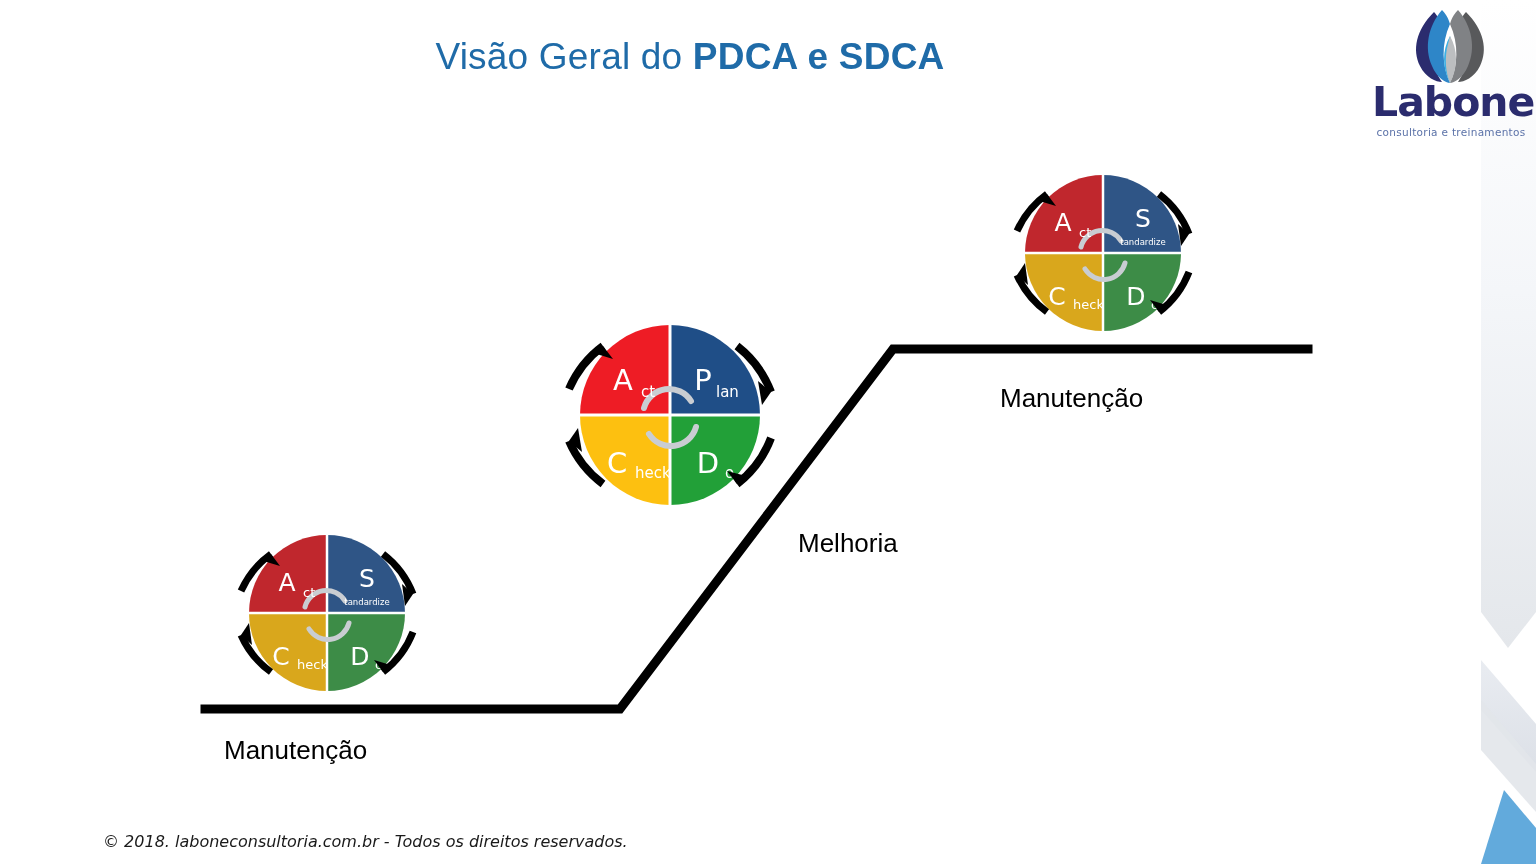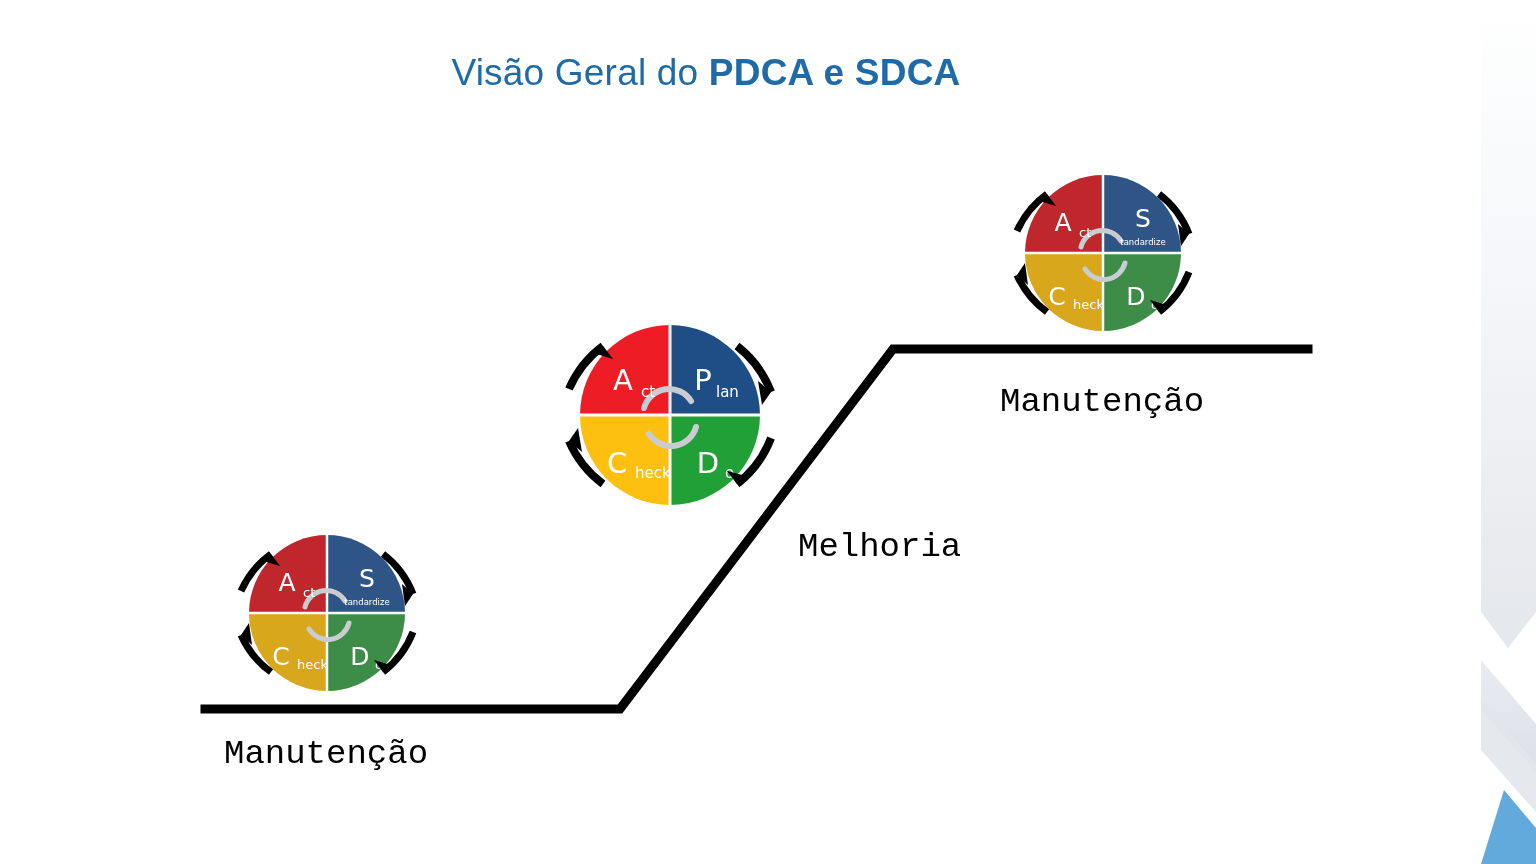--- a/index.html
+++ b/index.html
@@ -9,27 +9,26 @@
     background:#ffffff;
     font-family:"Liberation Sans", sans-serif;
     overflow:hidden;
     position:relative;
   }
   .slide{position:absolute;inset:0;overflow:hidden;}
 
   
   .title{
     position:absolute;
-    left:0;top:52px;width:1380px;
+    left:0;top:36px;width:1380px;
     text-align:center;
     font-size:37px;
     color:#1F6BA8;
     letter-spacing:0.2px;
     white-space:nowrap;
-    padding-left:16px;
   }
   .title .light{font-weight:400;}
   .title .bold{font-weight:700;}
 
   
   .logo{
     position:absolute;
     left:1372px;top:8px;
     width:158px;height:130px;
   }
@@ -60,22 +59,22 @@
   
   .stairs{position:absolute;left:0;top:0;width:1536px;height:864px;}
 
   
   .wheel{position:absolute;}
   .wheel svg{display:block;}
 
   
   .steplabel{
     position:absolute;
-    font-family:Liberation Mono, monospace;
-    font-size:34px;
+    font-family:Liberation Sans, sans-serif;
+    font-size:26px;
     color:#000000;
     white-space:nowrap;
   }
   .lbl-manut-low{left:224px;top:735px;}
   .lbl-melhoria{left:790px;top:528px;margin-left:8px;}
   .lbl-manut-high{left:1000px;top:383px;}
 
   
   .footer{
     position:absolute;
@@ -111,20 +110,38 @@
 
     <path d="M55,700 L110,764 L110,812 L55,750 Z" fill="#E2E5EA" opacity="0.9"></path>
 
     <path d="M78,790 L110,828 L110,864 L55,864 Z" fill="#62AADC"></path>
   </svg>
 
   <div class="title">
     <span class="light">Visão Geral do </span><span class="bold">PDCA e SDCA</span>
   </div>
 
+  <div class="logo">
+    <svg class="flame" viewBox="0 0 96 78" width="96" height="78" aria-hidden="true">
+
+      <path d="M32,4 C14,22 10,42 18,58 C24,70 34,74 40,74 C30,60 28,40 40,20 C38,12 35,7 32,4 Z" fill="#2B2C6E"></path>
+
+      <path d="M40,2 C26,18 22,40 30,58 C35,70 44,75 48,75 C40,58 39,36 48,16 C46,9 43,5 40,2 Z" fill="#2E86C8"></path>
+
+      <path d="M48,28 C40,42 40,60 48,75 C52,66 54,50 50,36 Z" fill="#3BB0E5"></path>
+
+      <path d="M64,4 C82,22 86,42 78,58 C72,70 62,74 56,74 C66,60 68,40 56,20 C58,12 61,7 64,4 Z" fill="#58595B"></path>
+
+      <path d="M56,2 C70,18 74,40 66,58 C61,70 52,75 48,75 C56,58 57,36 48,16 C50,9 53,5 56,2 Z" fill="#808285"></path>
+
+      <path d="M48,28 C56,42 56,60 48,75 C44,66 42,50 46,36 Z" fill="#BCBEC0"></path>
+    </svg>
+    <div class="wordmark">Labone</div>
+    <div class="tagline">consultoria e treinamentos</div>
+  </div>
 
   <svg class="stairs" viewBox="0 0 1536 864" width="1536" height="864" aria-hidden="true">
     <polyline points="205,709 620,709 893,349 1308,349" fill="none" stroke="#000000" stroke-width="9" stroke-linecap="square" stroke-linejoin="miter"></polyline>
   </svg>
 
   <div class="wheel" style="left:232px;top:518px;width:190px;height:190px;">
     <svg viewBox="0 0 190 190" width="190" height="190" aria-hidden="true">
       <g transform="translate(95,95)">
 
         <path d="M0,0 L0,-78 A78,78 0 0,0 -78,0 Z" fill="#C0272D"></path>
@@ -230,14 +247,15 @@
         <polygon points="151,154 162,148 142,142"></polygon>
         <polygon points="9,117 20,127 17,105"></polygon>
       </g>
     </svg>
   </div>
 
   <div class="steplabel lbl-manut-low">Manutenção</div>
   <div class="steplabel lbl-melhoria">Melhoria</div>
   <div class="steplabel lbl-manut-high">Manutenção</div>
 
+  <div class="footer">© 2018. laboneconsultoria.com.br - Todos os direitos reservados.</div>
 
 </div>
 
 </body></html>

